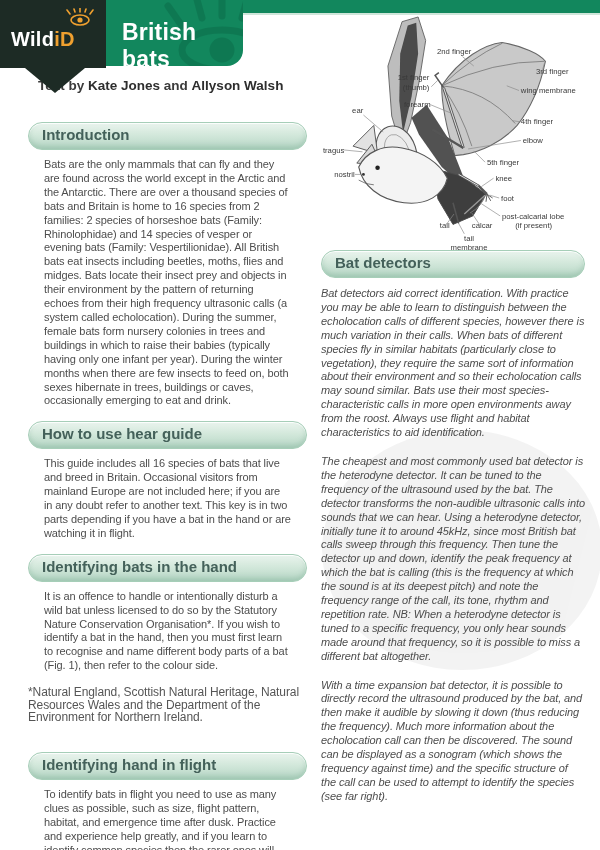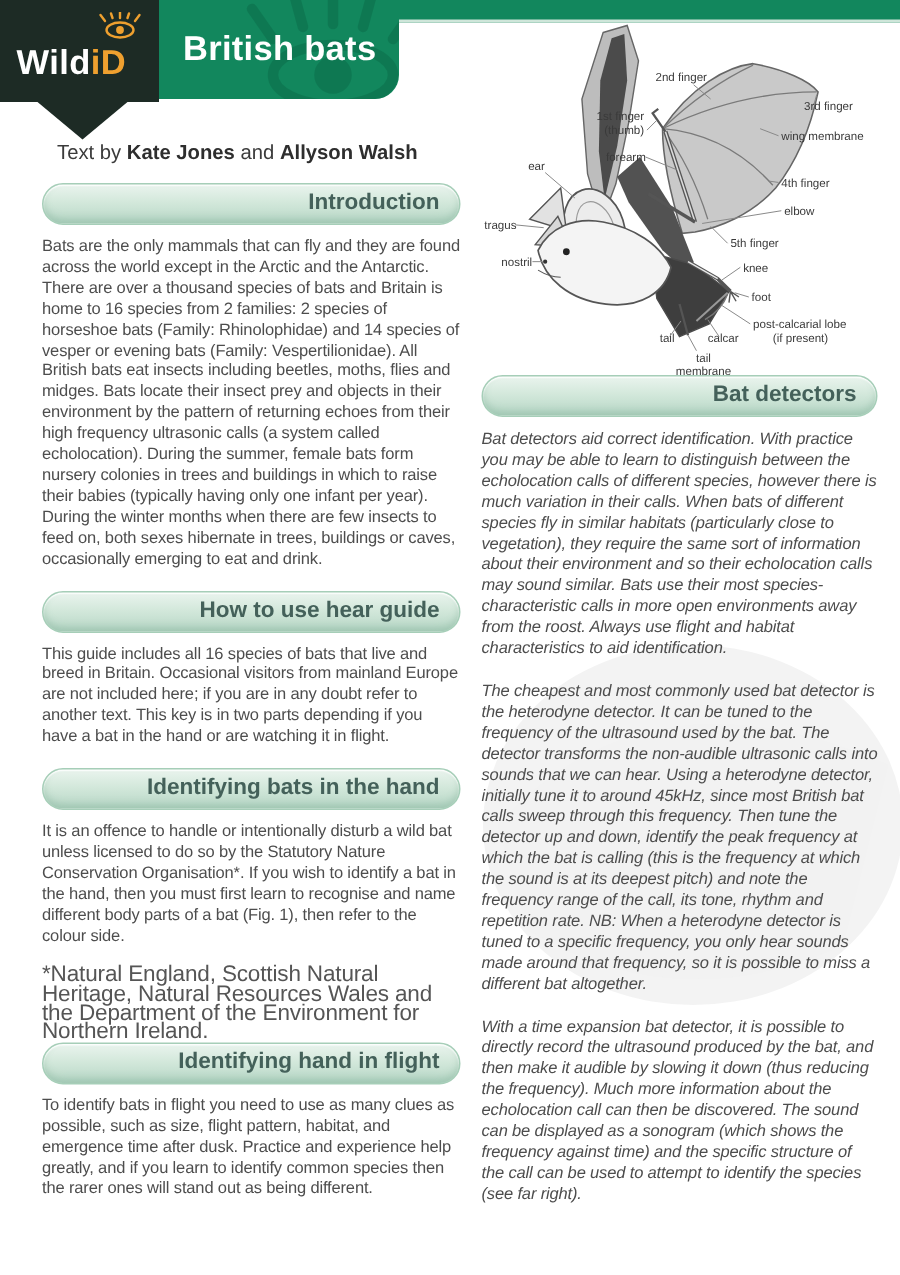--- a/index.html
+++ b/index.html
@@ -6,68 +6,67 @@
   .page {
     position:relative; width:600px; height:850px; overflow:hidden;
     background:#ffffff; font-family:"Liberation Sans", sans-serif;
   }
   
   .top-strip {
     position:absolute; left:0; top:0; width:600px; height:13px;
     background:#12875D; border-bottom:2px solid #cfe6da;
   }
   .banner {
-    position:absolute; left:0; top:0; width:266px; height:66px;
+    position:absolute; left:0; top:0; width:243px; height:66px;
     background:#12875D; border-radius:0 0 16px 0; overflow:hidden;
   }
   .banner-mark { position:absolute; left:152px; top:-8px; opacity:.5; }
   .page-title {
     position:absolute; left:122px; top:19px; margin:0;
     color:#ffffff; font-size:23px; font-weight:600; letter-spacing:.2px;
   }
   .logo-box {
     position:absolute; left:0; top:0; width:106px; height:68px;
     background:#1D2B25; z-index:3;
   }
   .logo-tail {
     position:absolute; left:25px; top:68px; width:0; height:0; z-index:3;
     border-left:30px solid transparent; border-right:30px solid transparent;
     border-top:25px solid #1D2B25;
   }
   .logo-text {
-    position:absolute; left:11px; top:28px; font-size:23px; font-weight:bold;
+    position:absolute; left:11px; top:28px; font-size:20px; font-weight:bold;
     color:#ffffff; letter-spacing:.3px;
   }
   .logo-id { color:#EFA02F; }
   .logo-eye { position:absolute; left:64px; top:8px; }
   
   .byline {
-    position:absolute; left:38px; top:94px; margin:0;
-    font-size:13.5px; color:#3b3b3b;
+    position:absolute; left:38px; top:78px; margin:0;
+    font-size:13.5px; color:#3b3b3b;font-weight:bold;
   }
   .byline b { color:#2e2e2e; }
   
   .col-left  { position:absolute; left:28px;  top:122px; width:279px; }
   .col-right { position:absolute; left:321px; top:14px;  width:264px; }
   .pill {
     box-sizing:border-box; width:100%; margin:0;
     border-radius:14px; padding:3px 13px 5px;
     font-size:15px; font-weight:bold; line-height:18px; color:#44615a;
     background:linear-gradient(180deg,#eaf4ee 0%,#d3e8db 45%,#b7d7c6 100%);
     border:1px solid #a6ceb8;
     box-shadow: inset 0 1px 1px rgba(255,255,255,.95), inset 0 -3px 5px rgba(118,168,144,.35);
-    text-align: right;
   }
   .body {
-    margin:8px 0 13px; font-size:11px; line-height:13.9px;
+    margin:8px 16px 13px; font-size:11px; line-height:13.9px;
     letter-spacing:-.1px; color:#4d4d4d;
   }
   .col-right .body { margin:9px 0 15px;font-style:italic; }
   .footnote {
-    margin:0 0 0; font-size:15px; line-height:12.6px;
+    margin:0 0 28px; font-size:12px; line-height:12.6px;
     letter-spacing:-.1px; color:#555555;
   }
   .caption { margin:6px 0 12px 6px; font-size:11px; color:#3f3f3f; }
   .figure-wrap { width:264px; height:236px;text-decoration:underline; }
   .photo-watermark { position:absolute; left:-6px; top:400px; opacity:.055; }
   svg text { font-family:"Liberation Sans", sans-serif; font-size:8.2px; fill:#3a3a3a; }
 </style>
 </head>
 <body>
 

